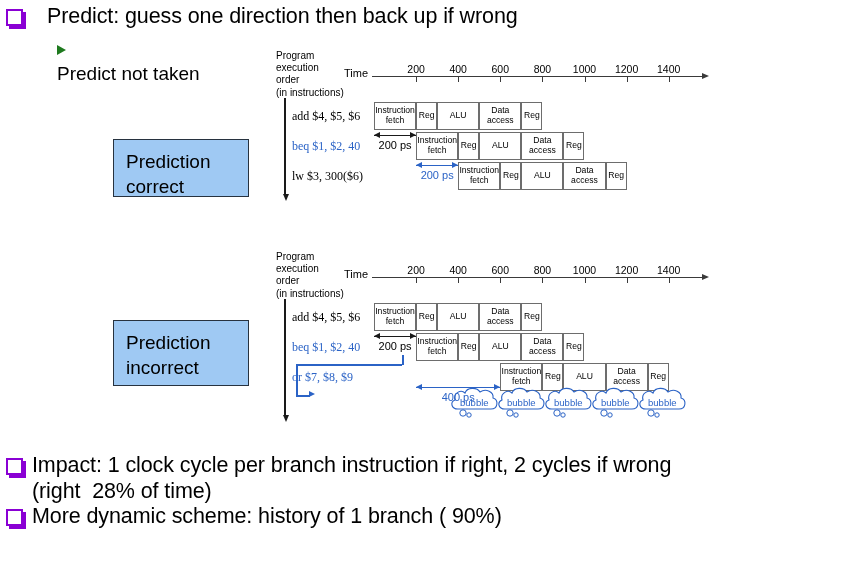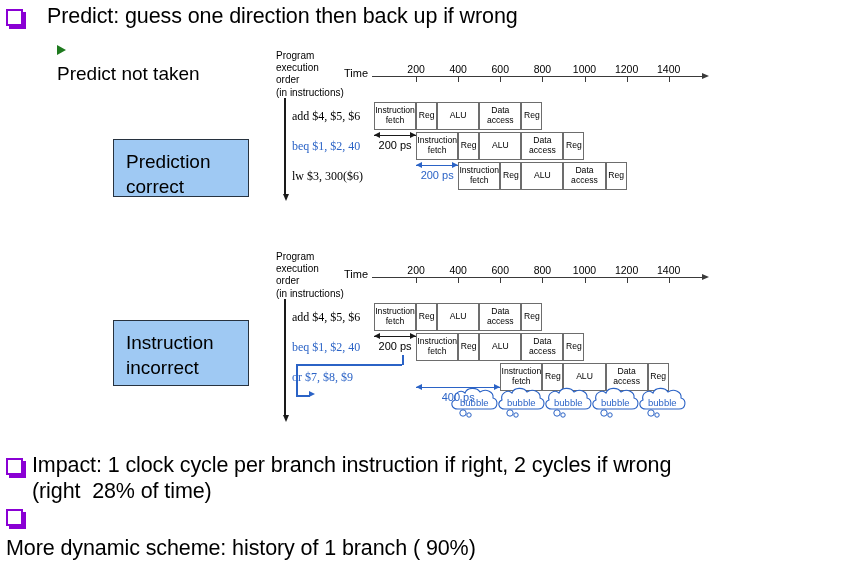--- a/index.html
+++ b/index.html
@@ -105,21 +105,21 @@
   </div>
 
   <div class="bullet-l2" style="left:57px;top:37px;flex-direction:column;">
     <span class="tri"></span>
     <span class="b2-text">Predict not taken</span>
   </div>
 
   <div class="predbox" style="left:113px;top:99px;width:136px;height:58px;margin-top:40px;">Prediction
 correct</div>
 
-  <div class="predbox" style="left:113px;top:320px;width:136px;height:66px;">Instruction
+  <div class="predbox" style="left:113px;top:320px;width:136px;height:66px;">Prediction
 incorrect</div>
 
   <div class="diagram" id="diagram-correct" style="left:276px;top:50px;width:560px;height:155px;">
       <div class="dg-head" style="left:0;top:0;">Program
 execution
 order
 (in instructions)</div>
       <div class="dg-time" style="left:68px;top:17px;">Time</div>
       <div class="axis" style="left:96px;top:26px;width:330.38px;"></div>
       <div class="axis-arrow" style="left:426.38px;top:23px;"></div>
@@ -275,18 +275,18 @@
       <div class="mhead r blu" style="left:218.3px;top:133px;"></div>
       <div class="mlabel blu" style="left:182.2px;top:140px;transform:translateX(-50%);">400 ps</div>
     </div>
 
   <div class="bullet-l1" style="left:6px;top:452px;width:832px;">
     <span class="sq"></span>
     <span class="b1-text">Impact: 1 clock cycle per branch instruction if right, 2 cycles if wrong
 (right  28% of time)</span>
   </div>
 
-  <div class="bullet-l1" style="left:6px;top:503px;width:832px;flex-direction:column;">
+  <div class="bullet-l1" style="left:6px;top:503px;width:832px;">
     <span class="sq"></span>
     <span class="b1-text">More dynamic scheme: history of 1 branch ( 90%)</span>
   </div>
 
 </div>
 
 </body></html>

